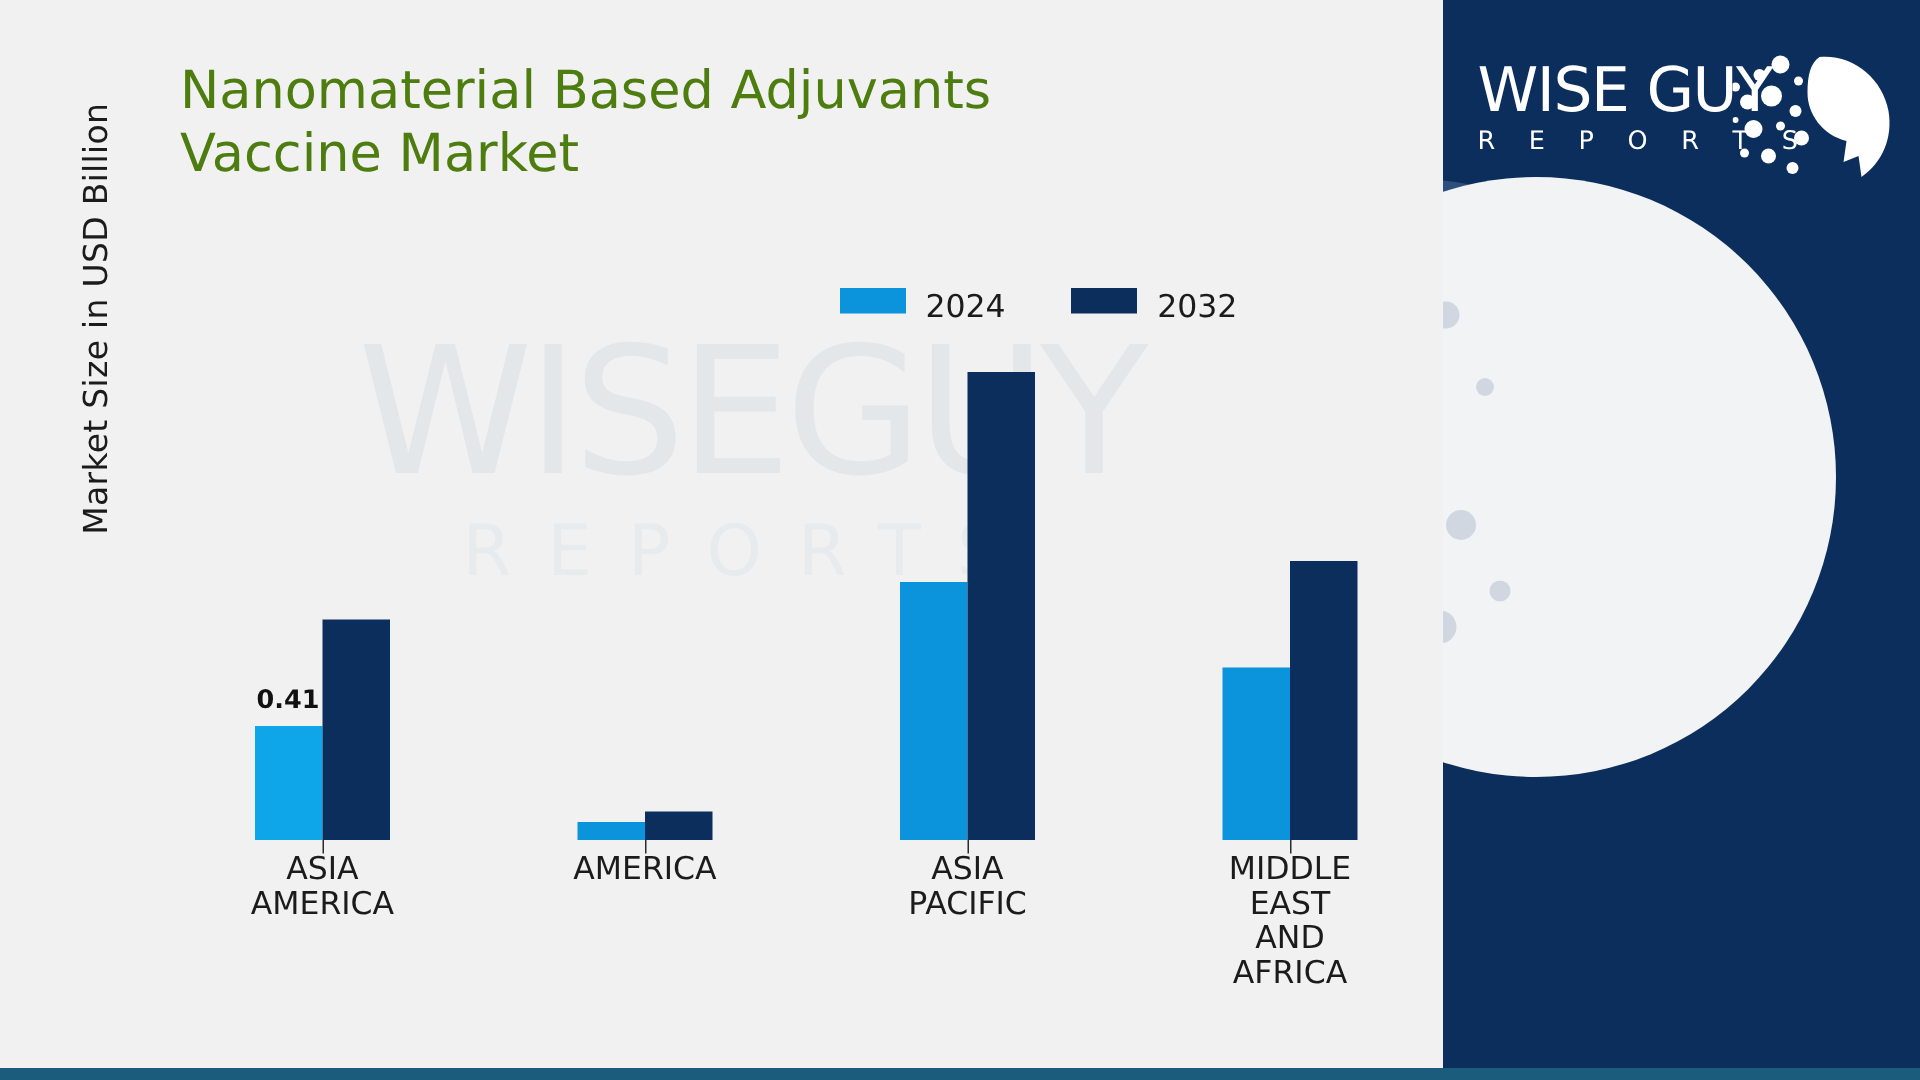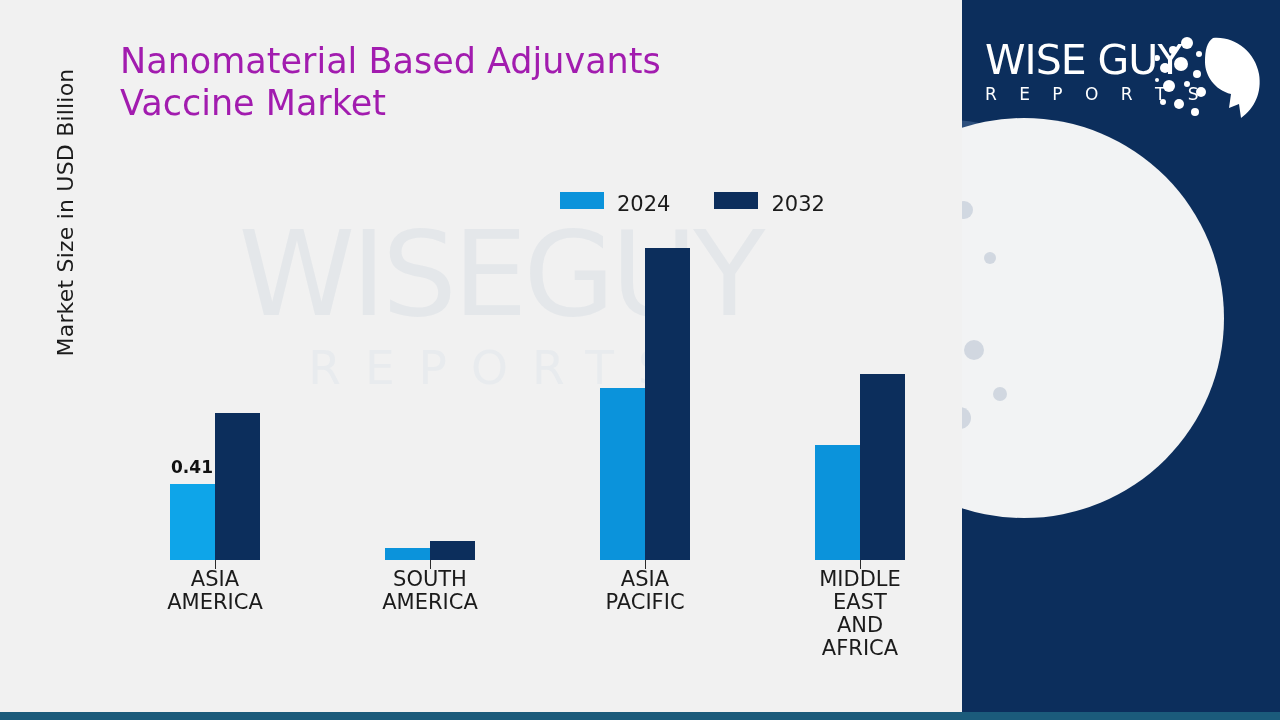--- a/index.html
+++ b/index.html
@@ -43,21 +43,21 @@
     white-space: nowrap;
   }
 
   
   .title {
     position: absolute;
     left: 120px; top: 40px;
     width: 680px;
     font-size: 35px;
     line-height: 42px;
-    color: #a21caf;
+    color: #4d7c0f;
     font-weight: 400;
     z-index: 5;
   }
 
   
   .legend {
     position: absolute;
     left: 560px; top: 192px;
     display: flex;
     align-items: center;
@@ -225,21 +225,20 @@
             <div>AMERICA</div>
           </div>
         </div>
         <div class="group" style="left: 275px;">
           <div class="bars">
             <div class="bar" title="SOUTH AMERICA 2024: 0.06" style="height: 12px; background: rgb(11, 147, 219);"></div>
             <div class="bar" title="SOUTH AMERICA 2032: 0.1" style="height: 19px; background: rgb(12, 46, 92);"></div>
           </div>
           <div class="tick" style="left: 45px;"></div>
           <div class="cat-label" style="left: -40px;">
-            <div>SOUTH</div>
             <div>AMERICA</div>
           </div>
         </div>
         <div class="group" style="left: 490px;">
           <div class="bars">
             <div class="bar" title="ASIA PACIFIC 2024: 0.93" style="height: 172px; background: rgb(11, 147, 219);"></div>
             <div class="bar" title="ASIA PACIFIC 2032: 1.68" style="height: 312px; background: rgb(12, 46, 92);"></div>
           </div>
           <div class="tick" style="left: 45px;"></div>
           <div class="cat-label" style="left: -40px;">

